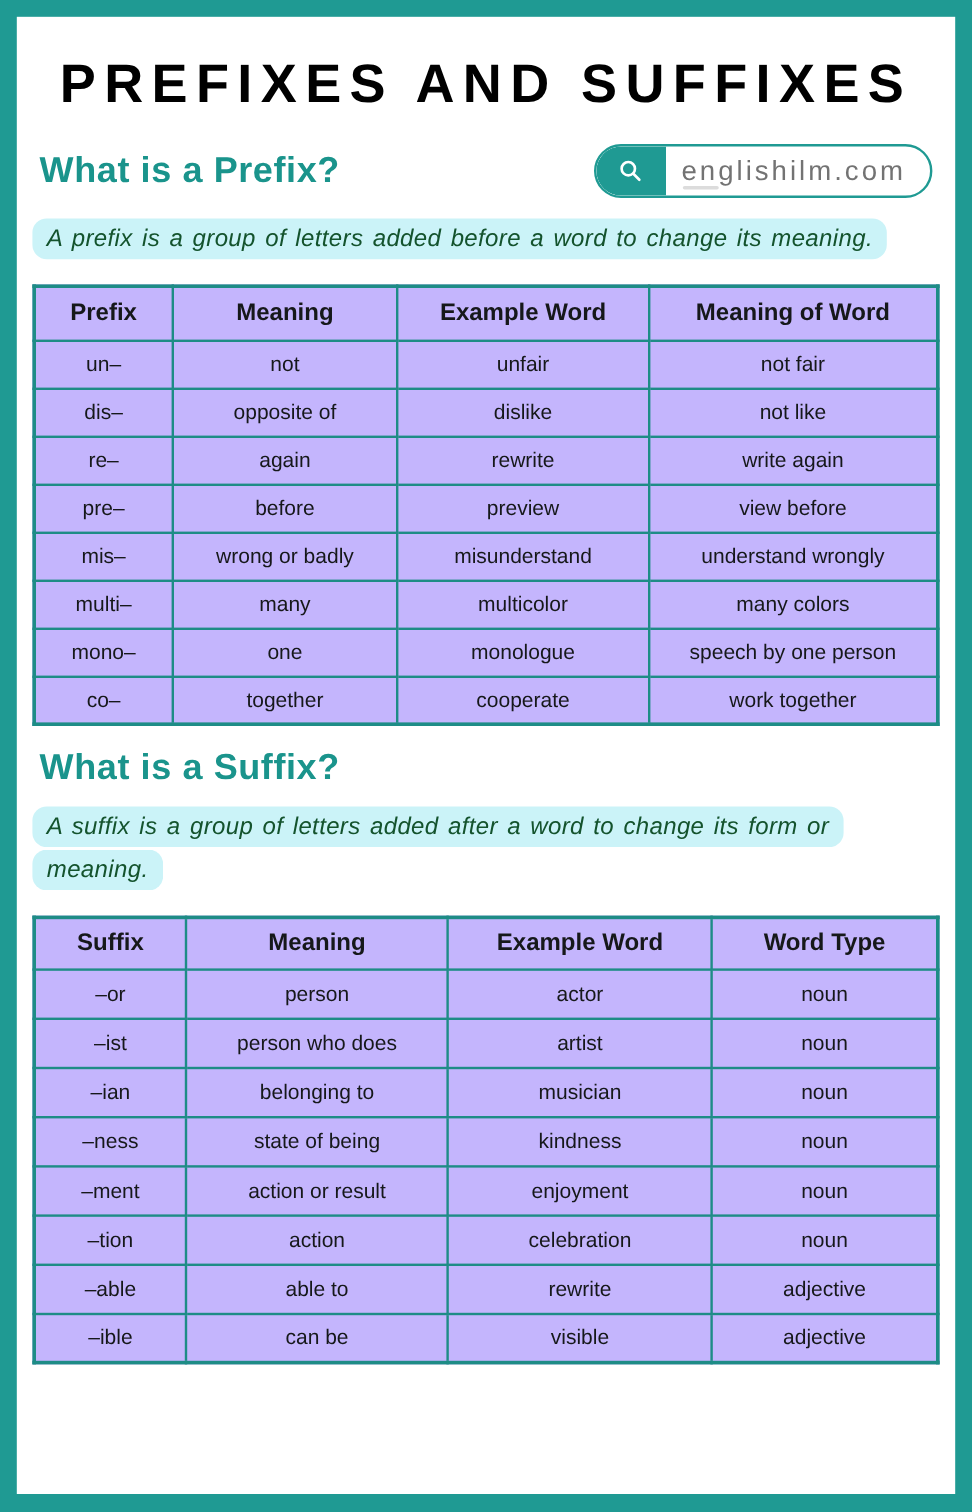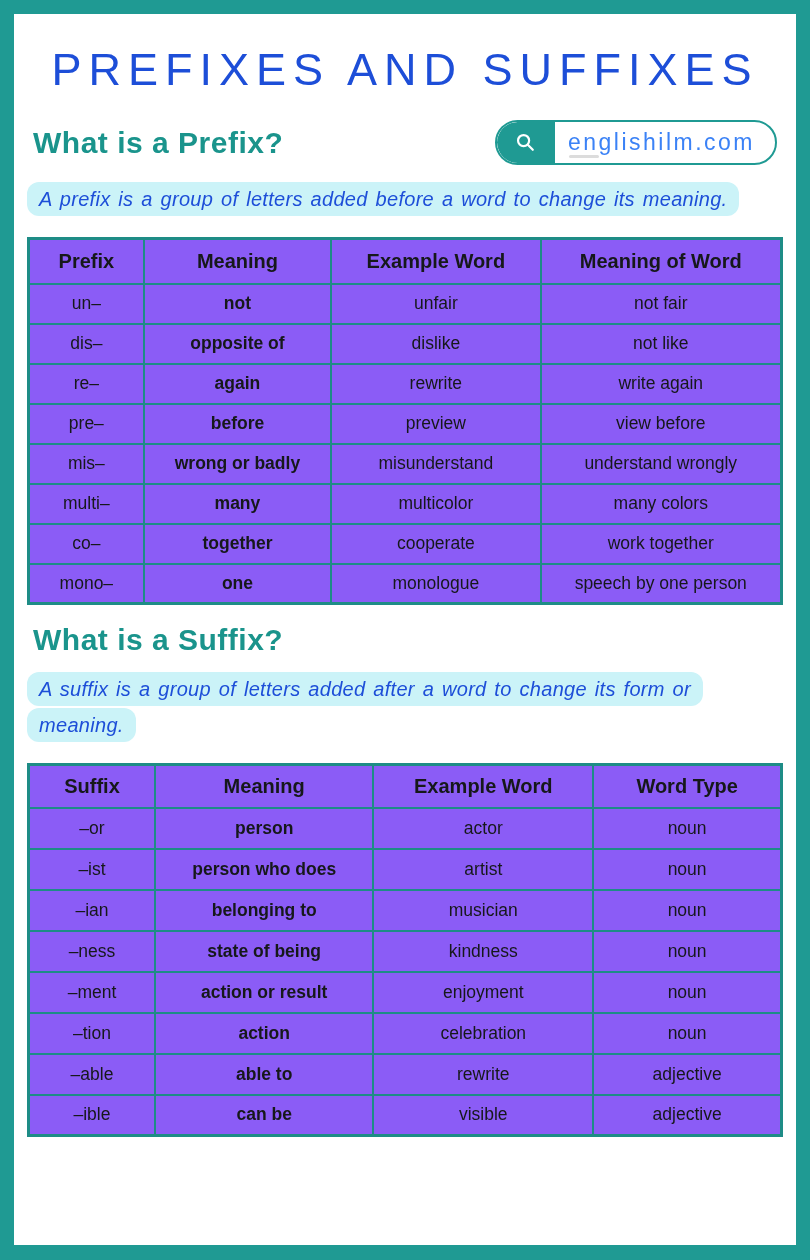--- a/index.html
+++ b/index.html
@@ -13,23 +13,23 @@
   }
   .inner {
     width: 100%; height: 100%;
     background: #ffffff;
     padding: 26px 13px 0 13px;
     overflow: hidden;
   }
   .title {
     text-align: center;
     font-size: 45px;
-    font-weight: normal;
+    font-weight: bold;
     letter-spacing: 7px;
-    color: #1d4ed8;
+    color: #000000;
     margin: 4px 0 24px 0;
     white-space: nowrap;
   }
   .section-row {
     display: flex;
     justify-content: space-between;
     align-items: center;
     margin: 0 6px 16px 6px;
     gap: 21px;
   }
@@ -59,21 +59,21 @@
   }
   .badge-text-wrap {
     position: relative;
     display: flex;
     align-items: center;
     padding: 0 20px 0 13px;
   }
   .badge-text {
     font-size: 23px;
     letter-spacing: 2.5px;
-    color: #3b82f6;
+    color: #737373;
     font-family: "Liberation Sans", sans-serif;
   }
   .badge-underline {
     position: absolute;
     left: 14px; bottom: 5px;
     width: 30px; height: 3px;
     background: #dcdcdc;
     border-radius: 2px;
   }
   .desc-wrap {
@@ -83,42 +83,42 @@
   }
   .desc {
     display: inline;
     background: #cbf3f8;
     border-radius: 12px;
     padding: 6px 12px;
     -webkit-box-decoration-break: clone;
     box-decoration-break: clone;
     font-size: 20px;
     font-style: italic;
-    color: #1d4ed8;
+    color: #14532d;
     letter-spacing: 0.3px;
     word-spacing: 2px;
   }
   table {
     width: 100%;
     border-collapse: collapse;
-    background: #8b5cf6;
+    background: #c4b5fd;
     border: 3px solid #1e8c86;
     table-layout: fixed;
   }
   th, td {
     border: 2px solid #1e8c86;
     text-align: center;
     vertical-align: middle;
     color: #16181a;
     padding: 2px 4px;
     overflow: hidden;
   }
   th { font-size: 20px; font-weight: bold; height: 45px; }
   td { font-size: 17.5px; height: 40px; }
-  td.b { font-weight: bold; }
+  td.b { font-weight: normal; }
   .t-prefix col:nth-child(1){ width:15.3%; }
   .t-prefix col:nth-child(2){ width:24.9%; }
   .t-prefix col:nth-child(3){ width:27.8%; }
   .t-prefix col:nth-child(4){ width:32.0%; }
   .t-suffix col:nth-child(1){ width:16.8%; }
   .t-suffix col:nth-child(2){ width:29.0%; }
   .t-suffix col:nth-child(3){ width:29.2%; }
   .t-suffix col:nth-child(4){ width:25.0%; }
   .t-suffix th { height: 43px; }
   .t-suffix td { height: 41px; }
@@ -195,31 +195,31 @@
           <td>misunderstand</td>
           <td>understand wrongly</td>
         </tr>
         <tr>
           <td>multi–</td>
           <td class="b">many</td>
           <td>multicolor</td>
           <td>many colors</td>
         </tr>
         <tr>
+          <td>mono–</td>
+          <td class="b">one</td>
+          <td>monologue</td>
+          <td>speech by one person</td>
+        </tr>
+        <tr>
           <td>co–</td>
           <td class="b">together</td>
           <td>cooperate</td>
           <td>work together</td>
         </tr>
-        <tr>
-          <td>mono–</td>
-          <td class="b">one</td>
-          <td>monologue</td>
-          <td>speech by one person</td>
-        </tr>
       </tbody>
     </table>
 
     <h2 class="section-heading suffix-heading">What is a Suffix?</h2>
 
     <p class="desc-wrap"><span class="desc">A suffix is a group of letters added after a word to change its form or meaning.</span></p>
 
     <table class="t-suffix">
       <colgroup>
           <col>

